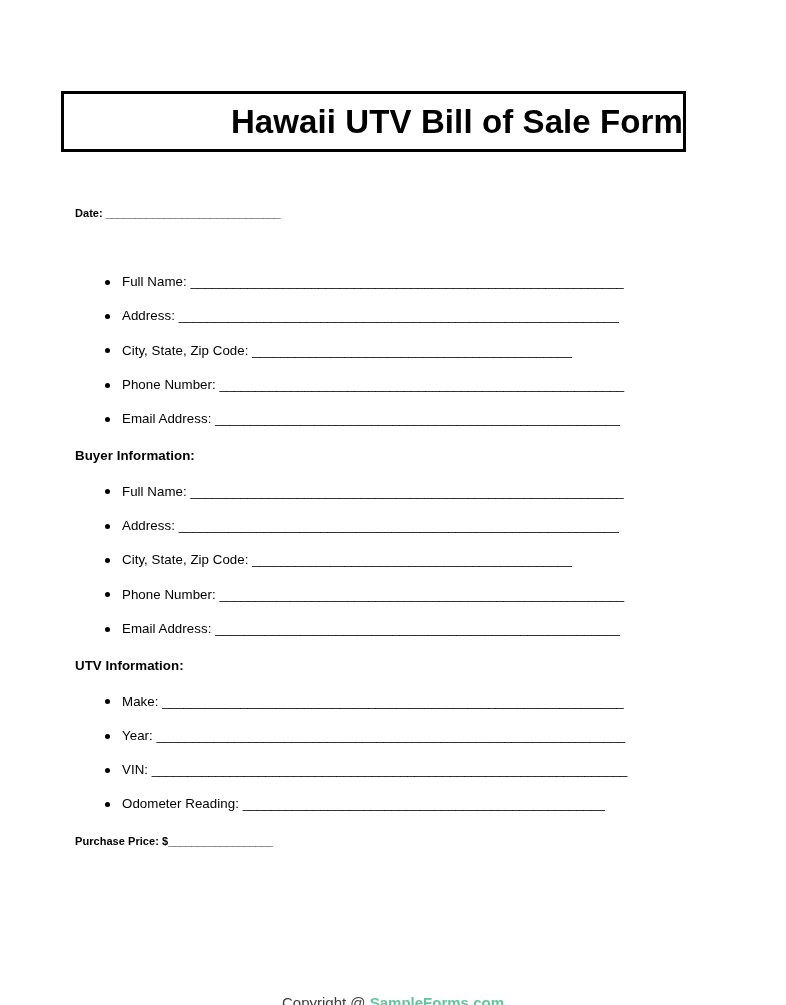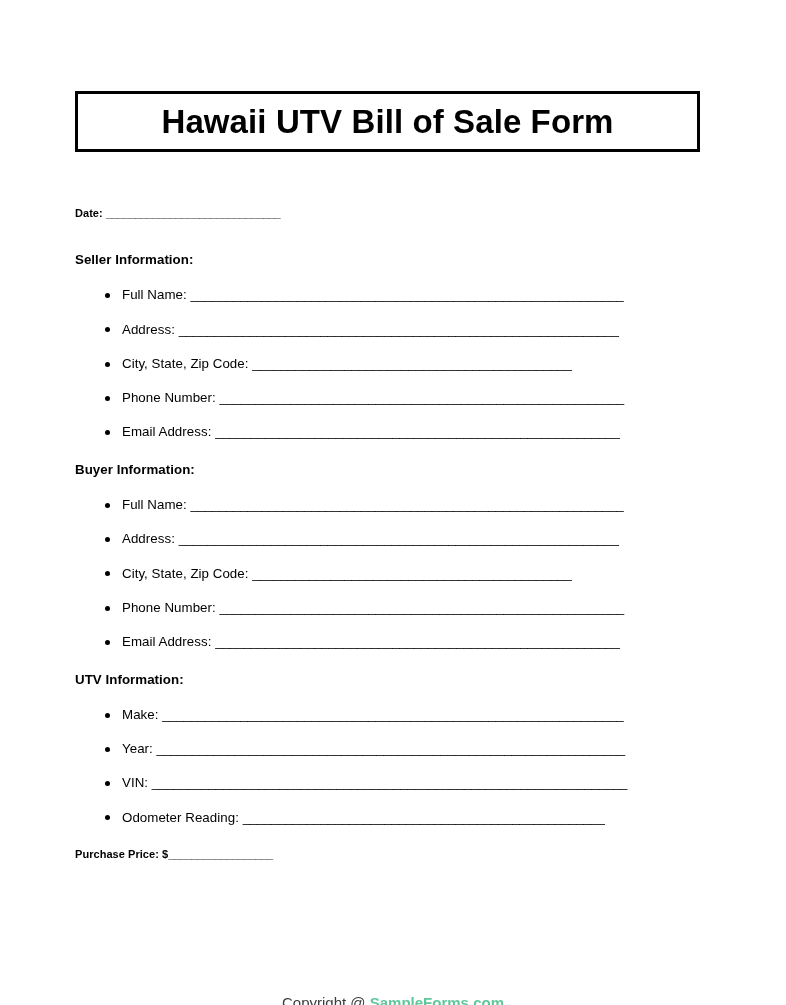--- a/index.html
+++ b/index.html
@@ -20,29 +20,29 @@
     position: absolute;
     left: 0; top: 0;
     width: 786px;
     height: 1005px;
     background: #ffffff;
   }
 
   
   .title-box {
     position: absolute;
-    left: 75px;
+    left: 61px;
     top: 91px;
     width: 625px;
     height: 61px;
     border: 3px solid #000000;
     box-sizing: border-box;
     display: flex;
     align-items: center;
-    justify-content: center;
+    justify-content: flex-end;
   }
   .title-text {
     font-size: 33px;
     font-weight: bold;
     letter-spacing: 0.1px;
     line-height: 1;
     white-space: nowrap;
   }
 
   
@@ -138,21 +138,20 @@
 
   <div class="content">
 
     <div class="line-row date-row">
       <span>Date:</span>
       <span class="blank-line">______________________________</span>
     </div>
 
     <div class="gap-after-date"></div>
 
-    <div class="section-head">Seller Information:</div>
     <div class="gap-head-to-list"></div>
     <ul class="field-list">
       <li class="field-item">
         <span class="bullet-marker"></span>
         <span>Full Name:</span>
         <span class="blank-line">_____________________________________________________________</span>
       </li>
       <li class="field-item">
         <span class="bullet-marker"></span>
         <span>Address:</span>

